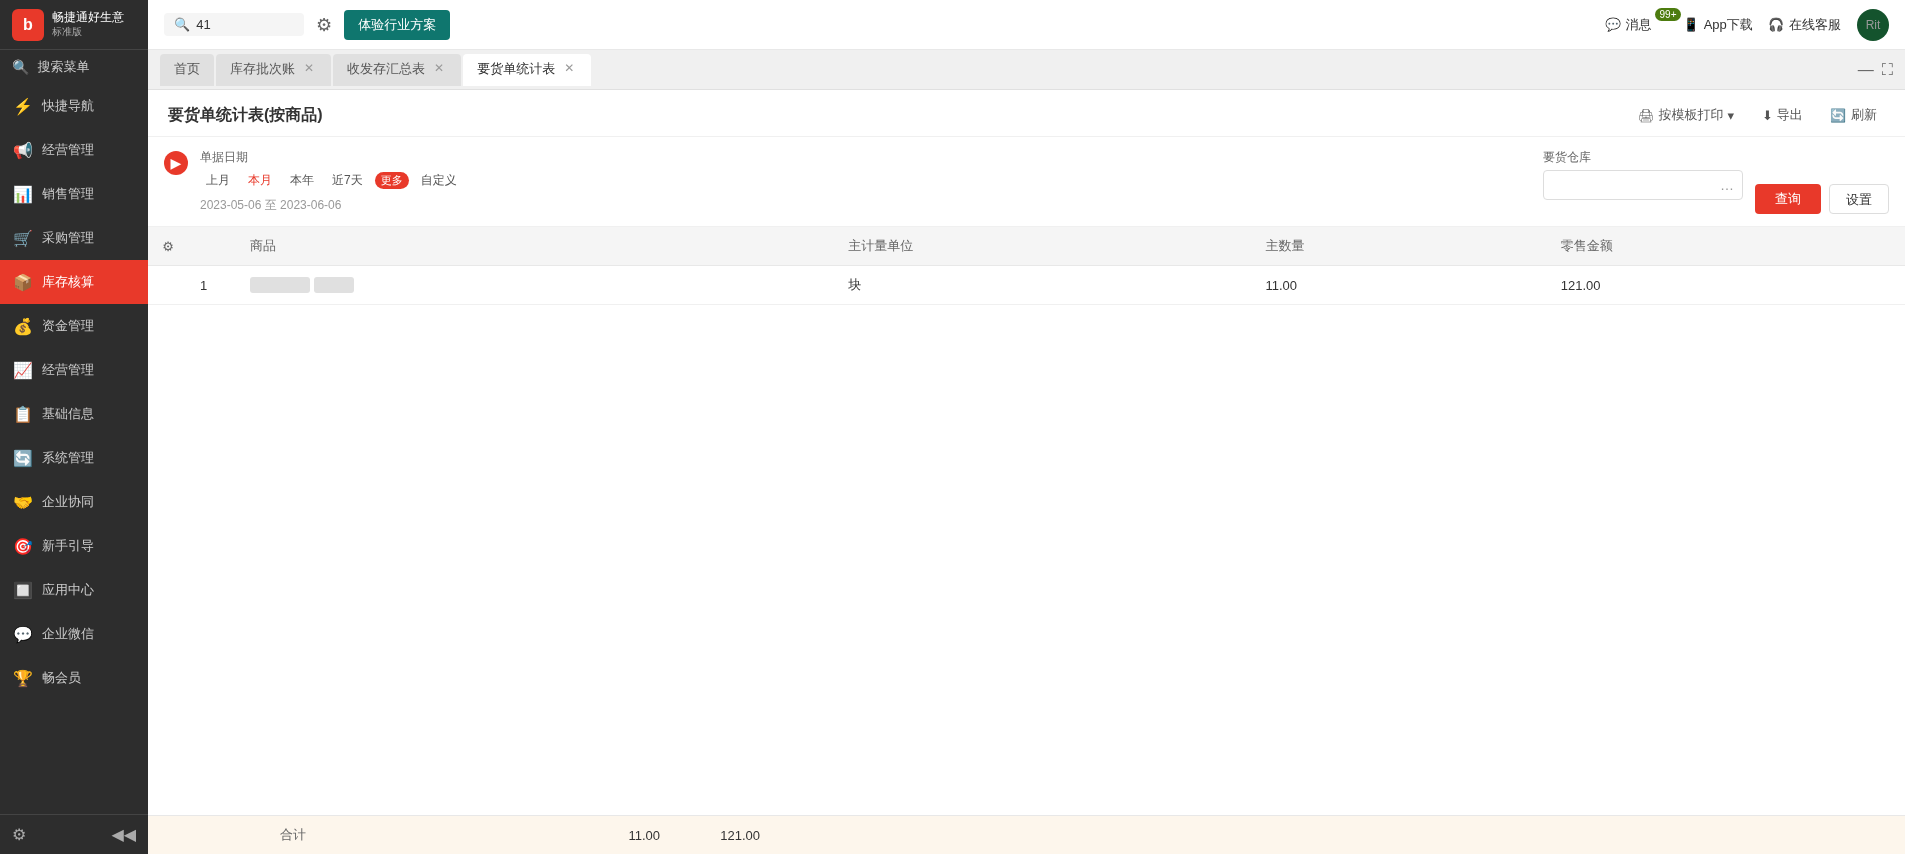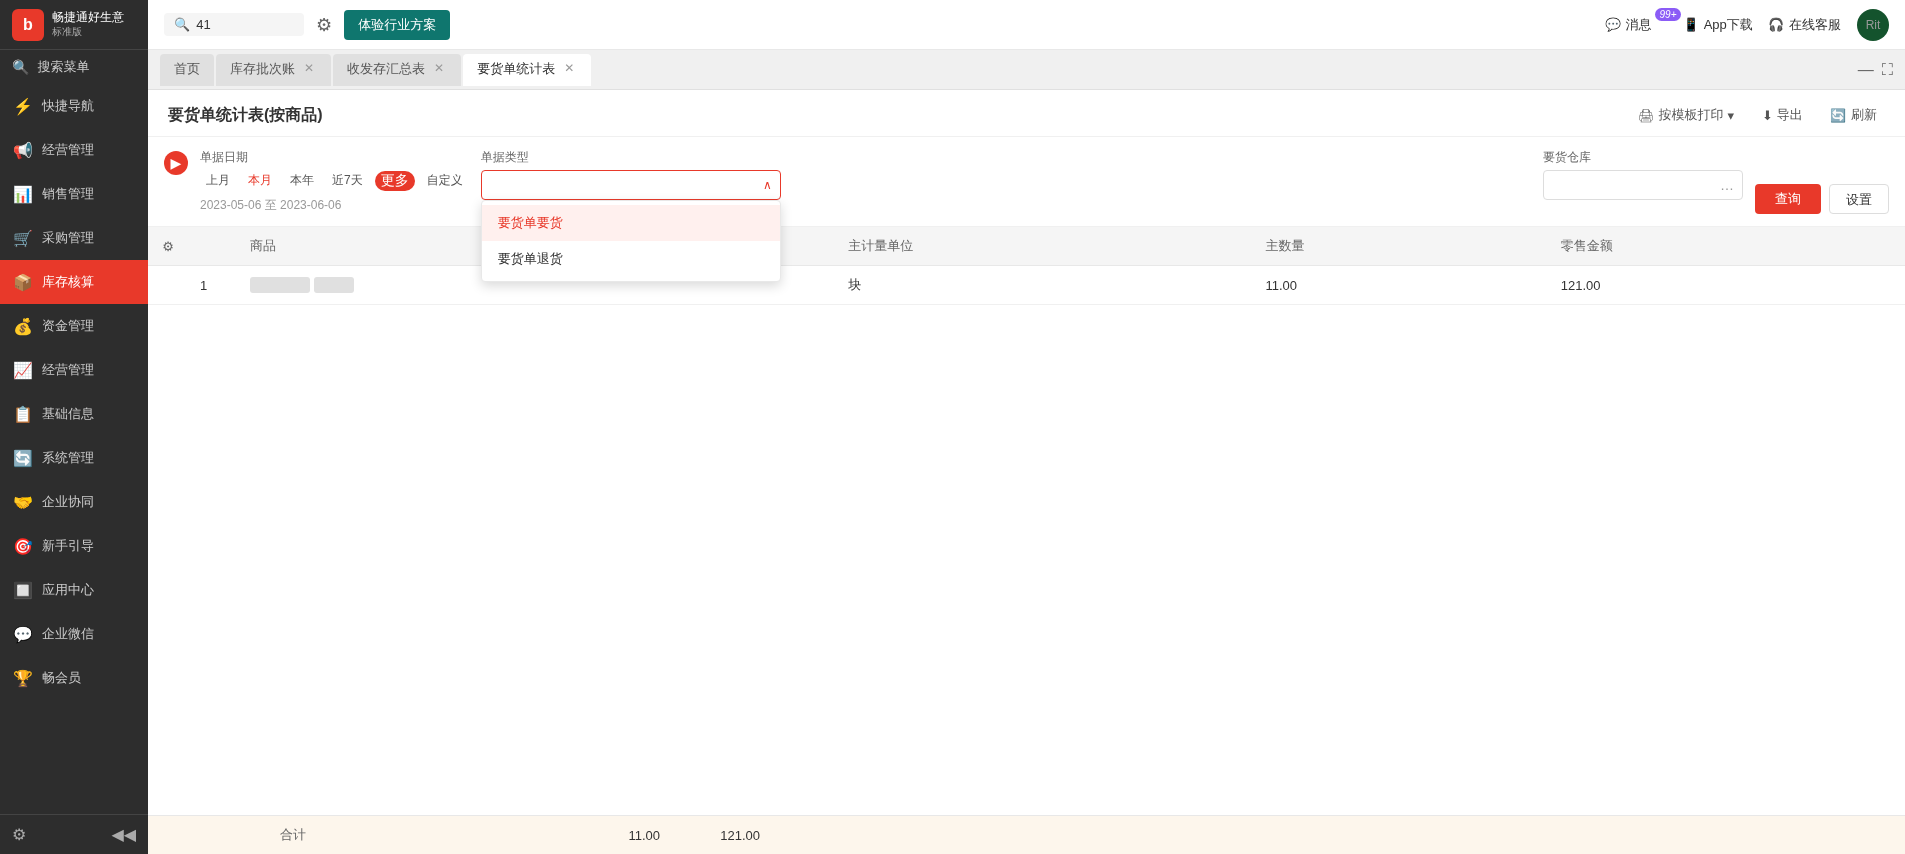--- a/index.html
+++ b/index.html
@@ -115,21 +115,21 @@
       border: none;
       border-radius: 4px;
       padding: 6px 14px;
       font-size: 13px;
       cursor: pointer;
       font-family: Liberation Sans, sans-serif;
     }
 
     .topbar-right { display: flex; align-items: center; gap: 16px; }
     .topbar-msg { display: flex; align-items: center; gap: 4px; font-size: 13px; color: #333; cursor: pointer; position: relative; }
-    .badge { background: #8b5cf6; color: white; border-radius: 10px; padding: 1px 5px; font-size: 10px; position: absolute; top: -8px; right: -14px; white-space: nowrap; font-style: italic; }
+    .badge { background: #4d7c0f; color: white; border-radius: 10px; padding: 1px 5px; font-size: 10px; position: absolute; top: -8px; right: -14px; white-space: nowrap; }
     .topbar-app { display: flex; align-items: center; gap: 4px; font-size: 13px; color: #333; cursor: pointer; }
     .topbar-service { display: flex; align-items: center; gap: 4px; font-size: 13px; color: #333; cursor: pointer; }
     .topbar-avatar { width: 32px; height: 32px; border-radius: 50%; background: #14532d; display: flex; align-items: center; justify-content: center; font-size: 12px; color: #999; cursor: pointer; }
 
     
     .tabbar {
       height: 40px;
       background: #f0f0f0;
       display: flex;
       align-items: center;
@@ -223,21 +223,21 @@
       cursor: pointer;
       padding: 2px 6px;
       border-radius: 3px;
     }
     .date-btn.active { color: #e8392a; }
     .date-badge {
       background: #e8392a;
       color: white;
       border-radius: 10px;
       padding: 1px 6px;
-      font-size: 14px;
+      font-size: 11px;
       cursor: pointer;
     }
     .date-range { font-size: 12px; color: #999; margin-top: 2px; }
 
     .filter-type-group { display: flex; flex-direction: column; gap: 4px; }
     .filter-type-label { font-size: 12px; color: #666; }
     .filter-select-container { position: relative; }
     .filter-select {
       display: flex;
       align-items: center;
@@ -520,34 +520,20 @@
           <span class="date-btn">上月</span>
           <span class="date-btn active">本月</span>
           <span class="date-btn">本年</span>
           <span class="date-btn">近7天</span>
           <span class="date-badge">更多</span>
           <span class="date-btn">自定义</span>
         </div>
         <div class="date-range">2023-05-06 至 2023-06-06</div>
       </div>
 
-      <div class="filter-type-group" style="position:relative;">
-        <div class="filter-type-label">单据类型</div>
-        <div class="filter-select-container">
-          <div class="filter-select">
-            <span></span>
-            <span class="filter-select-arrow">∧</span>
-          </div>
-
-          <div class="dropdown-menu">
-            <div class="dropdown-item selected">要货单要货</div>
-            <div class="dropdown-item">要货单退货</div>
-          </div>
-        </div>
-      </div>
 
       <div class="filter-warehouse">
         <div class="filter-warehouse-label">要货仓库</div>
         <div class="filter-warehouse-input" style="position:relative;">
           <span></span>
           <span class="warehouse-ellipsis">…</span>
         </div>
       </div>
 
       <div class="filter-action-btns">

